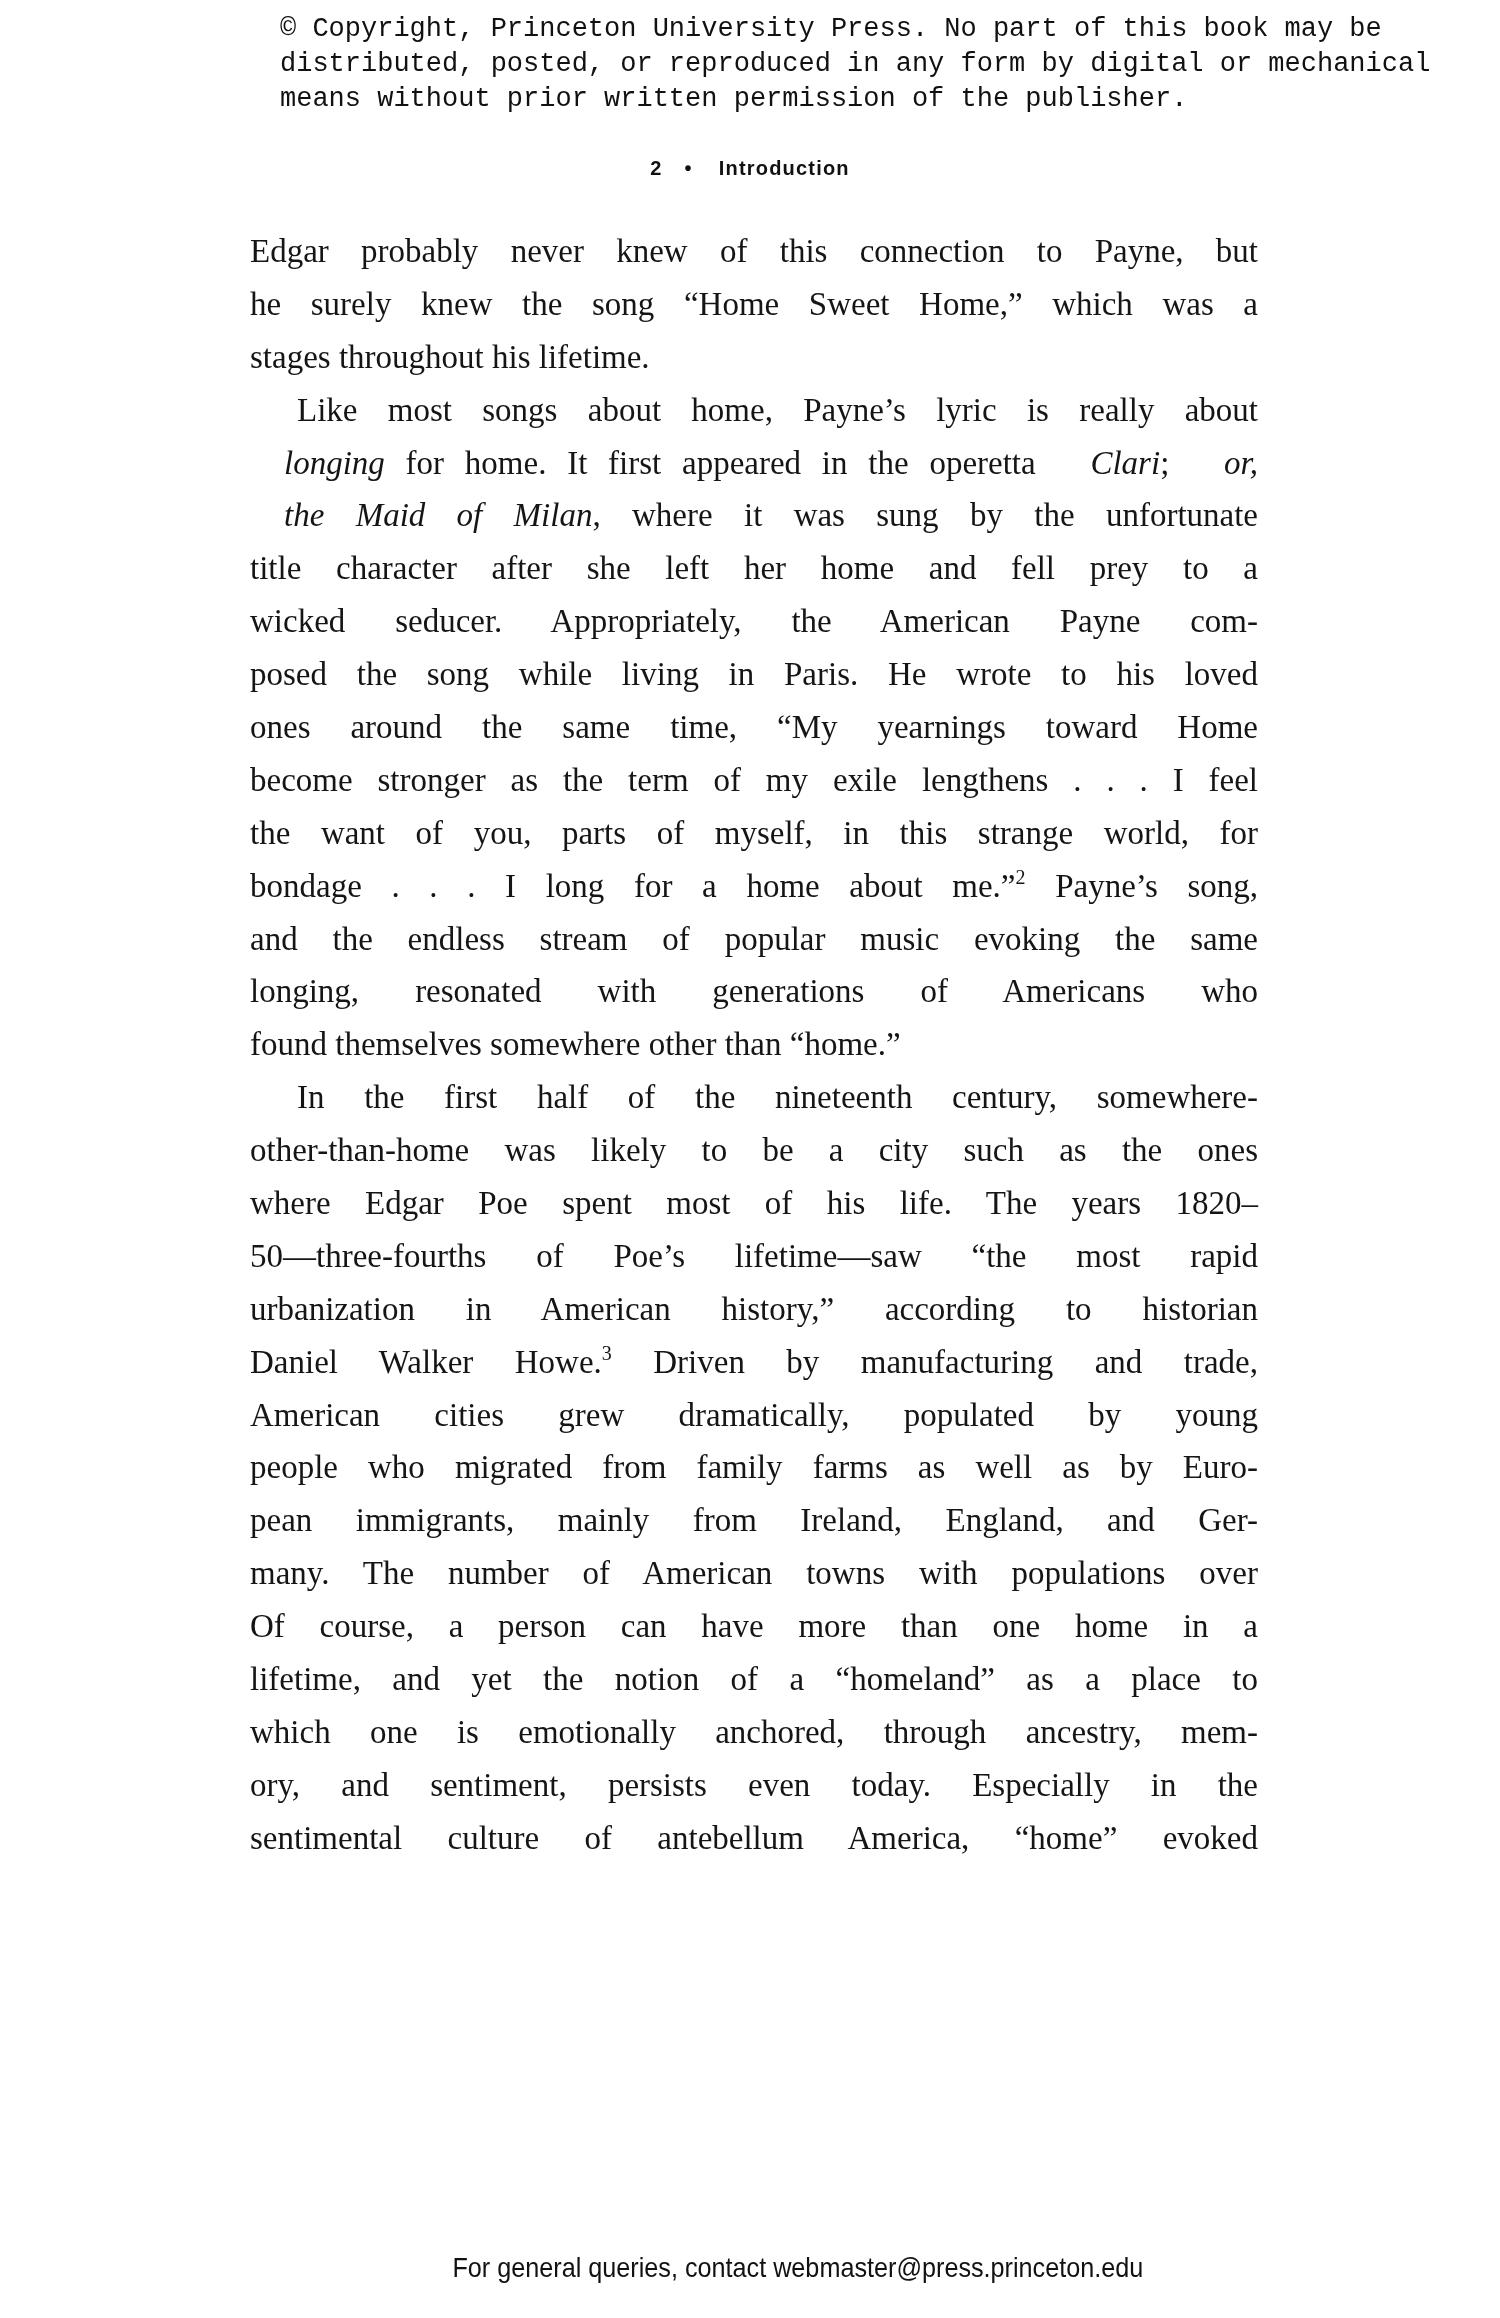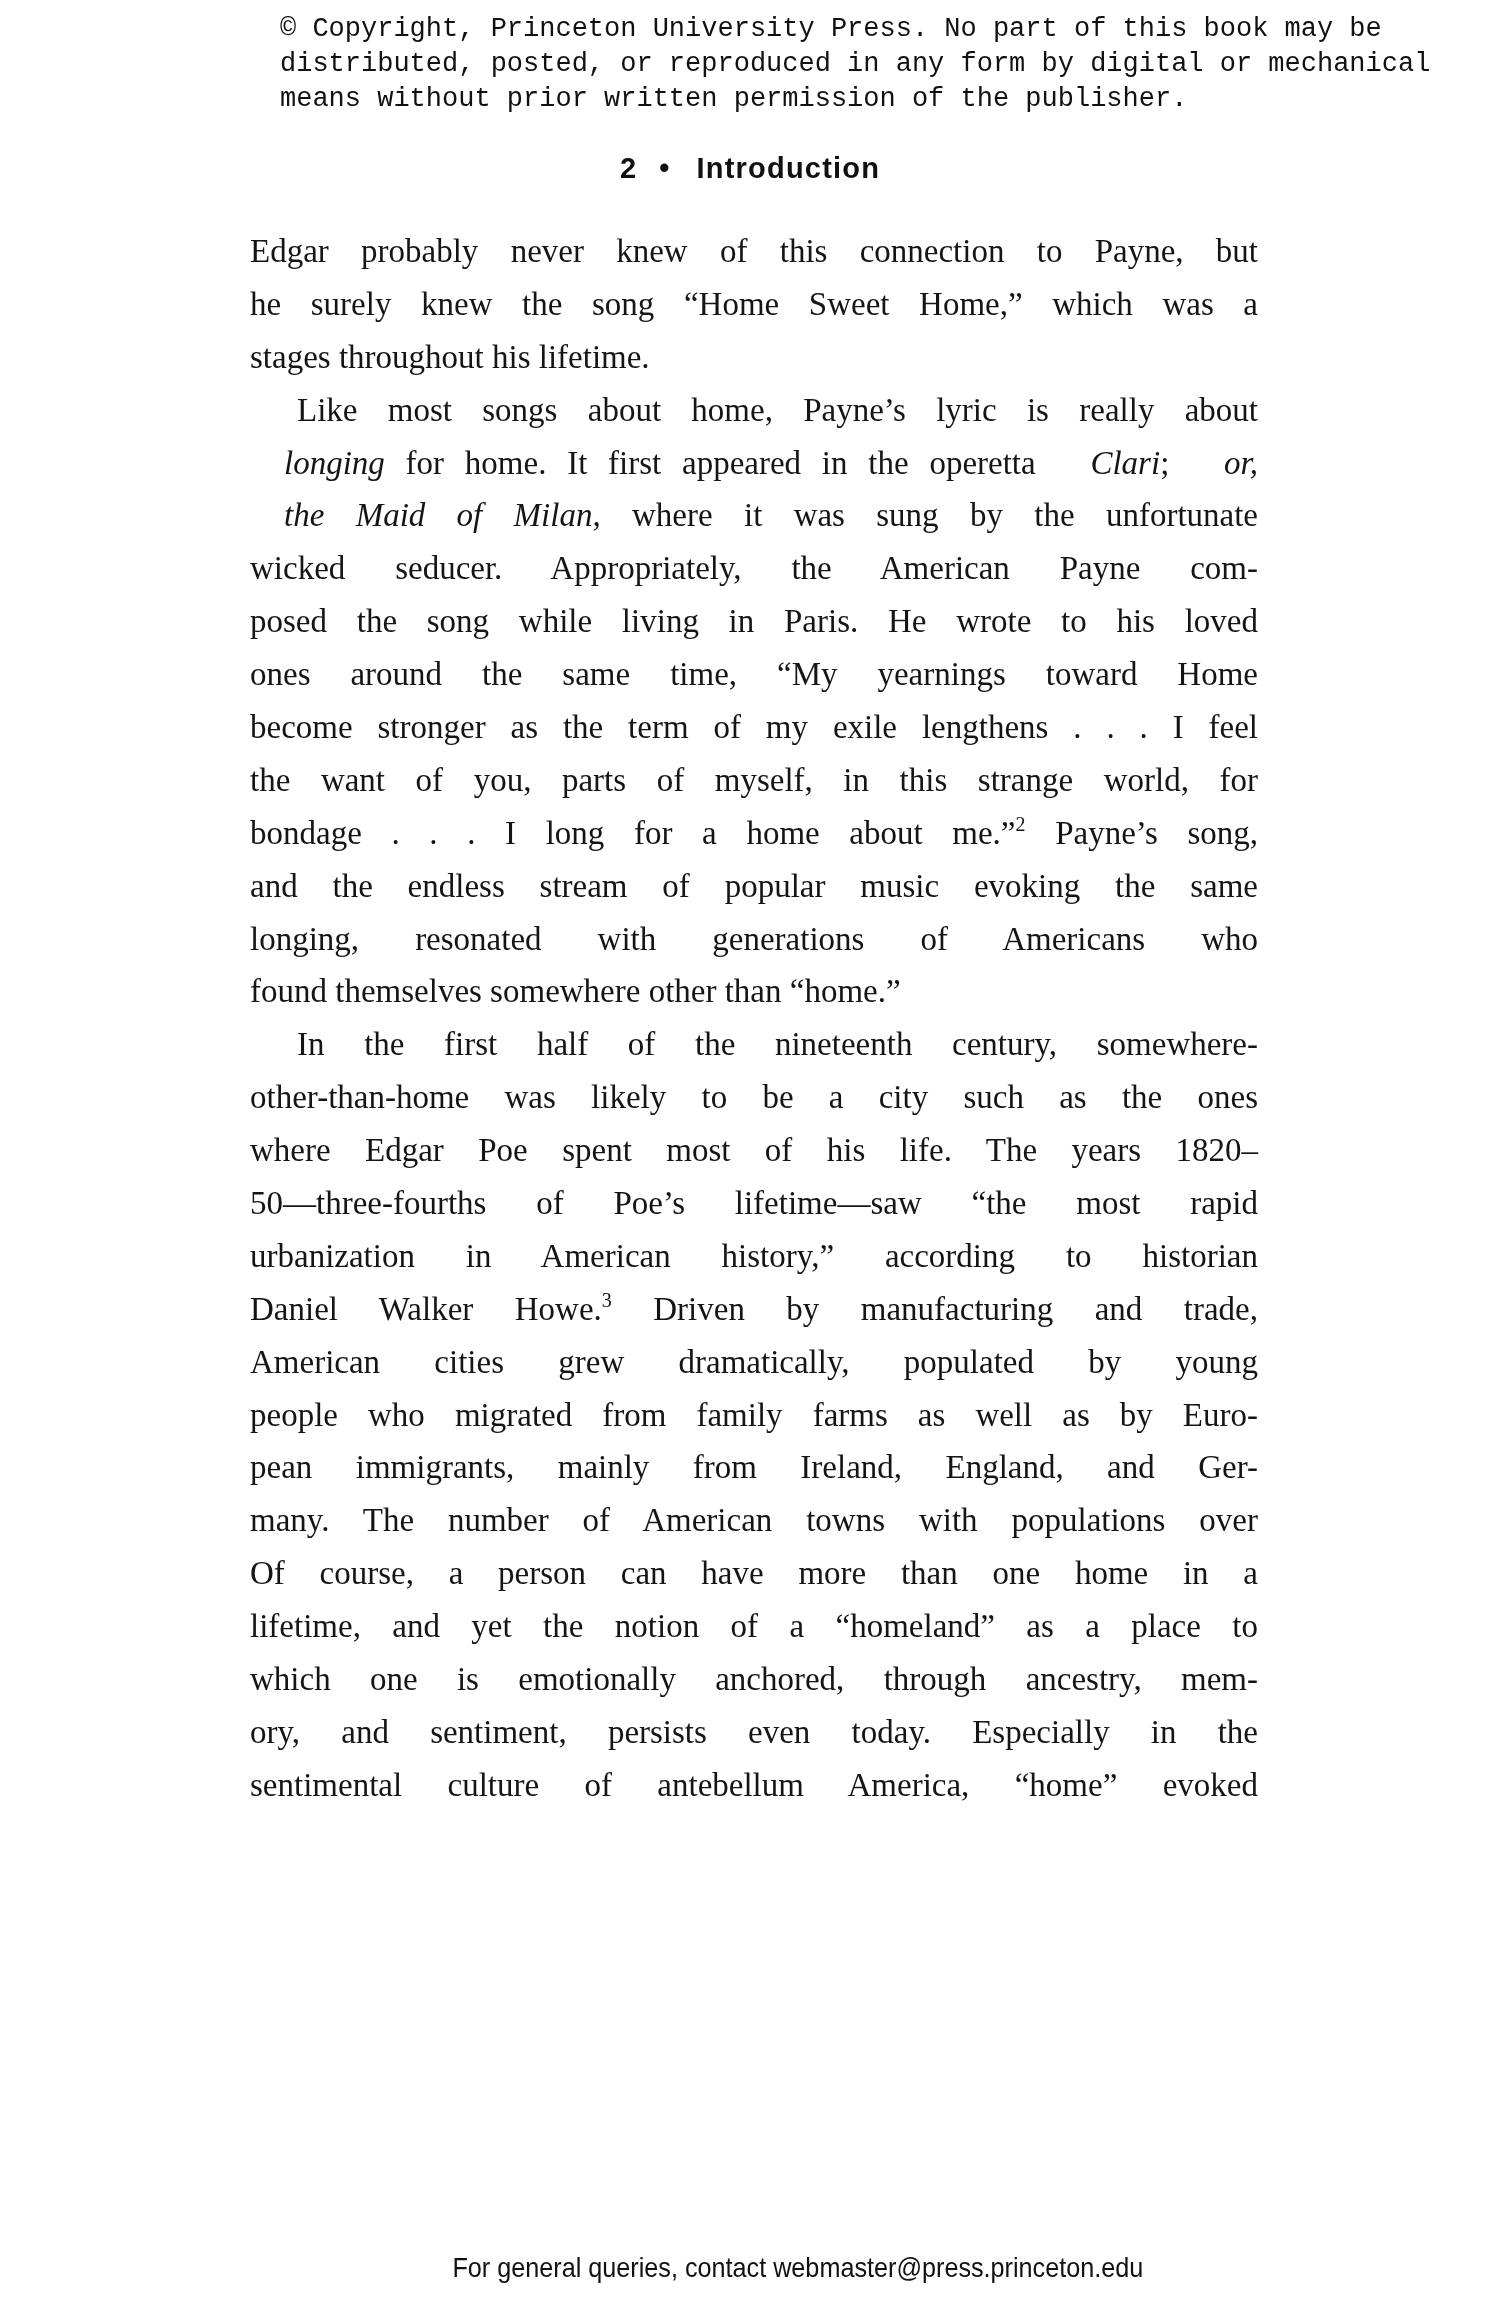--- a/index.html
+++ b/index.html
@@ -5,21 +5,21 @@
   html, body { margin: 0; padding: 0; background: #ffffff; }
   body { width: 1500px; height: 2318px; position: relative; overflow: hidden; color: #111111; }
   .copyright {
     position: absolute; left: 280px; top: 12px; width: 960px;
     font-family: "Liberation Sans", sans-serif; font-size: 27px; line-height: 35px;
     color: #111111;
   }
   .copyright .line { display: block; white-space: nowrap; font-family: Liberation Mono, monospace; }
   .running-head {
     position: absolute; left: 0; width: 1500px; top: 148px; text-align: center;
-    font-family: "Liberation Sans", sans-serif; font-weight: bold; font-size: 29px;
+    font-family: "Liberation Sans", sans-serif; font-weight: bold; font-size: 20px;
     letter-spacing: 1.2px; color: #111111; line-height: 40px;
   }
   .running-head .num { margin-right: 22px; }
   .running-head .bullet { margin-right: 26px; }
   .body-text {
     position: absolute; left: 250px; top: 225px; width: 1008px;
     font-family: "Liberation Serif", serif; font-size: 33px; line-height: 52.9px;
     color: #151515;
   }
   .body-text .ln {
@@ -52,20 +52,21 @@
 </div>
 
 <div class="body-text">
   <span class="ln"><span>Edgar probably never knew of this connection to Payne, but</span></span>
   <span class="ln"><span>he surely knew the song “Home Sweet Home,” which was a</span></span>
   <span class="ln last"><span>stages throughout his lifetime.</span></span>
 
   <span class="ln indent"><span>Like most songs about home, Payne’s lyric is really about</span></span>
   <span class="ln"><i>longing</i><span> for home. It first appeared in the operetta </span><i>Clari</i><span>; </span><i>or,</i></span>
   <span class="ln"><i>the Maid of Milan</i><span>, where it was sung by the unfortunate</span></span>
+  <span class="ln"><span>title character after she left her home and fell prey to a</span></span>
   <span class="ln"><span>wicked seducer. Appropriately, the American Payne com-</span></span>
   <span class="ln"><span>posed the song while living in Paris. He wrote to his loved</span></span>
   <span class="ln"><span>ones around the same time, “My yearnings toward Home</span></span>
   <span class="ln"><span>become stronger as the term of my exile lengthens . . . I feel</span></span>
   <span class="ln"><span>the want of you, parts of myself, in this strange world, for</span></span>
   <span class="ln"><span>bondage . . . I long for a home about me.”</span><sup>2</sup><span> Payne’s song,</span></span>
   <span class="ln"><span>and the endless stream of popular music evoking the same</span></span>
   <span class="ln"><span>longing, resonated with generations of Americans who</span></span>
   <span class="ln last"><span>found themselves somewhere other than “home.”</span></span>
 

